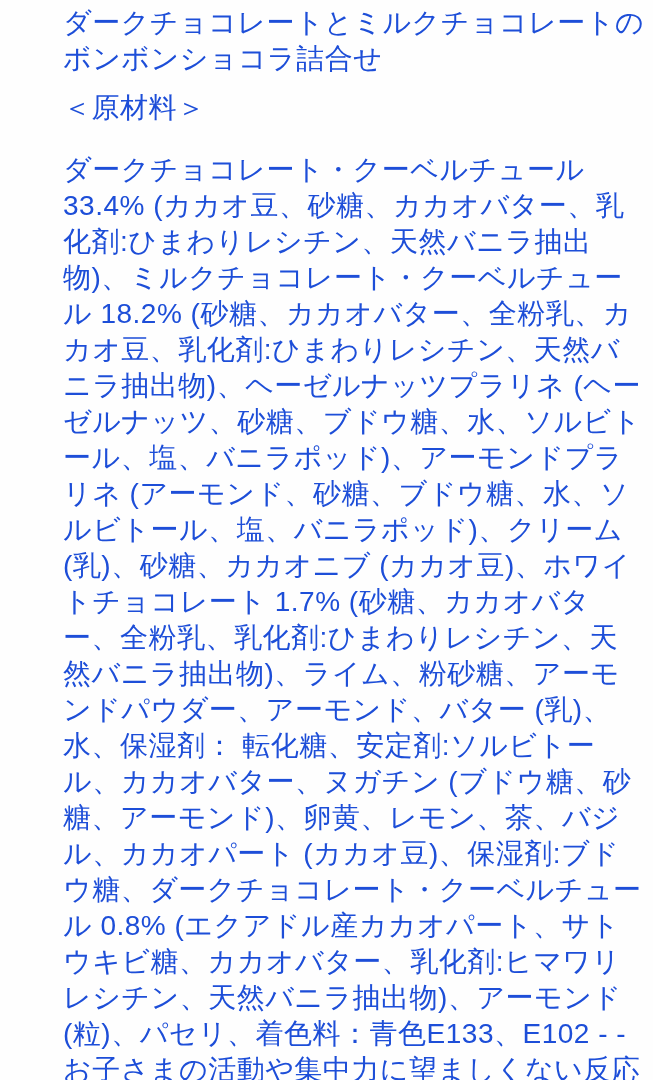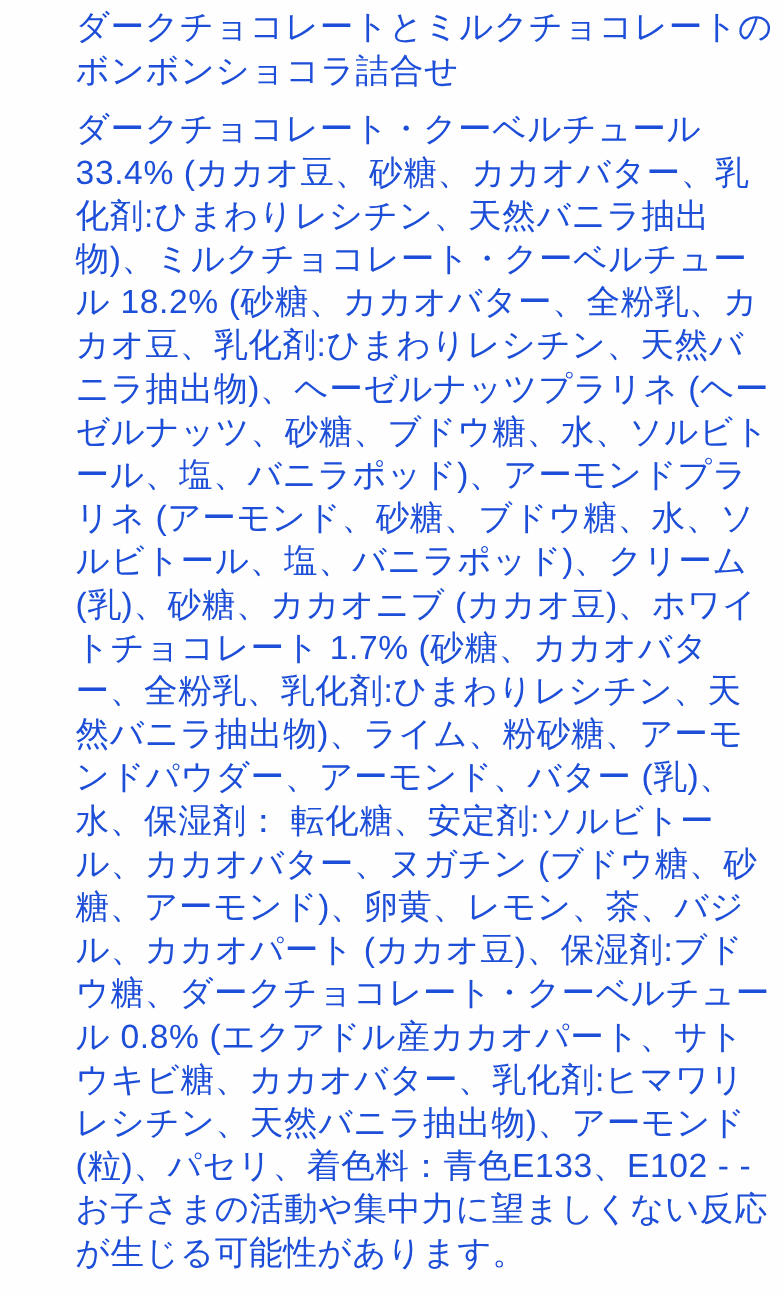--- a/index.html
+++ b/index.html
@@ -39,16 +39,17 @@
   .ingredients {
     margin-bottom: 26px !important;
   }
 </style>
 </head>
 <body style="background: rgb(254, 254, 254);">
 
 <div class="doc" style="color: #1d4ed8;">
   <p class="title">ダークチョコレートとミルクチョコレートのボンボンショコラ詰合せ</p>
 
+  <p class="heading">＜原材料＞</p>
 
   <p class="ingredients">ダークチョコレート・クーベルチュール 33.4% (カカオ豆、砂糖、カカオバター、乳化剤:ひまわりレシチン、天然バニラ抽出物)、ミルクチョコレート・クーベルチュール 18.2% (砂糖、カカオバター、全粉乳、カカオ豆、乳化剤:ひまわりレシチン、天然バニラ抽出物)、ヘーゼルナッツプラリネ (ヘーゼルナッツ、砂糖、ブドウ糖、水、ソルビトール、塩、バニラポッド)、アーモンドプラリネ (アーモンド、砂糖、ブドウ糖、水、ソルビトール、塩、バニラポッド)、クリーム (乳)、砂糖、カカオニブ (カカオ豆)、ホワイトチョコレート 1.7% (砂糖、カカオバター、全粉乳、乳化剤:ひまわりレシチン、天然バニラ抽出物)、ライム、粉砂糖、アーモンドパウダー、アーモンド、バター (乳)、水、保湿剤： 転化糖、安定剤:ソルビトール、カカオバター、ヌガチン (ブドウ糖、砂糖、アーモンド)、卵黄、レモン、茶、バジル、カカオパート (カカオ豆)、保湿剤:ブドウ糖、ダークチョコレート・クーベルチュール 0.8% (エクアドル産カカオパート、サトウキビ糖、カカオバター、乳化剤:ヒマワリレシチン、天然バニラ抽出物)、アーモンド(粒)、パセリ、着色料：青色E133、E102 - - お子さまの活動や集中力に望ましくない反応が生じる可能性があります。</p>
 
 </div>
 
 </body></html>

